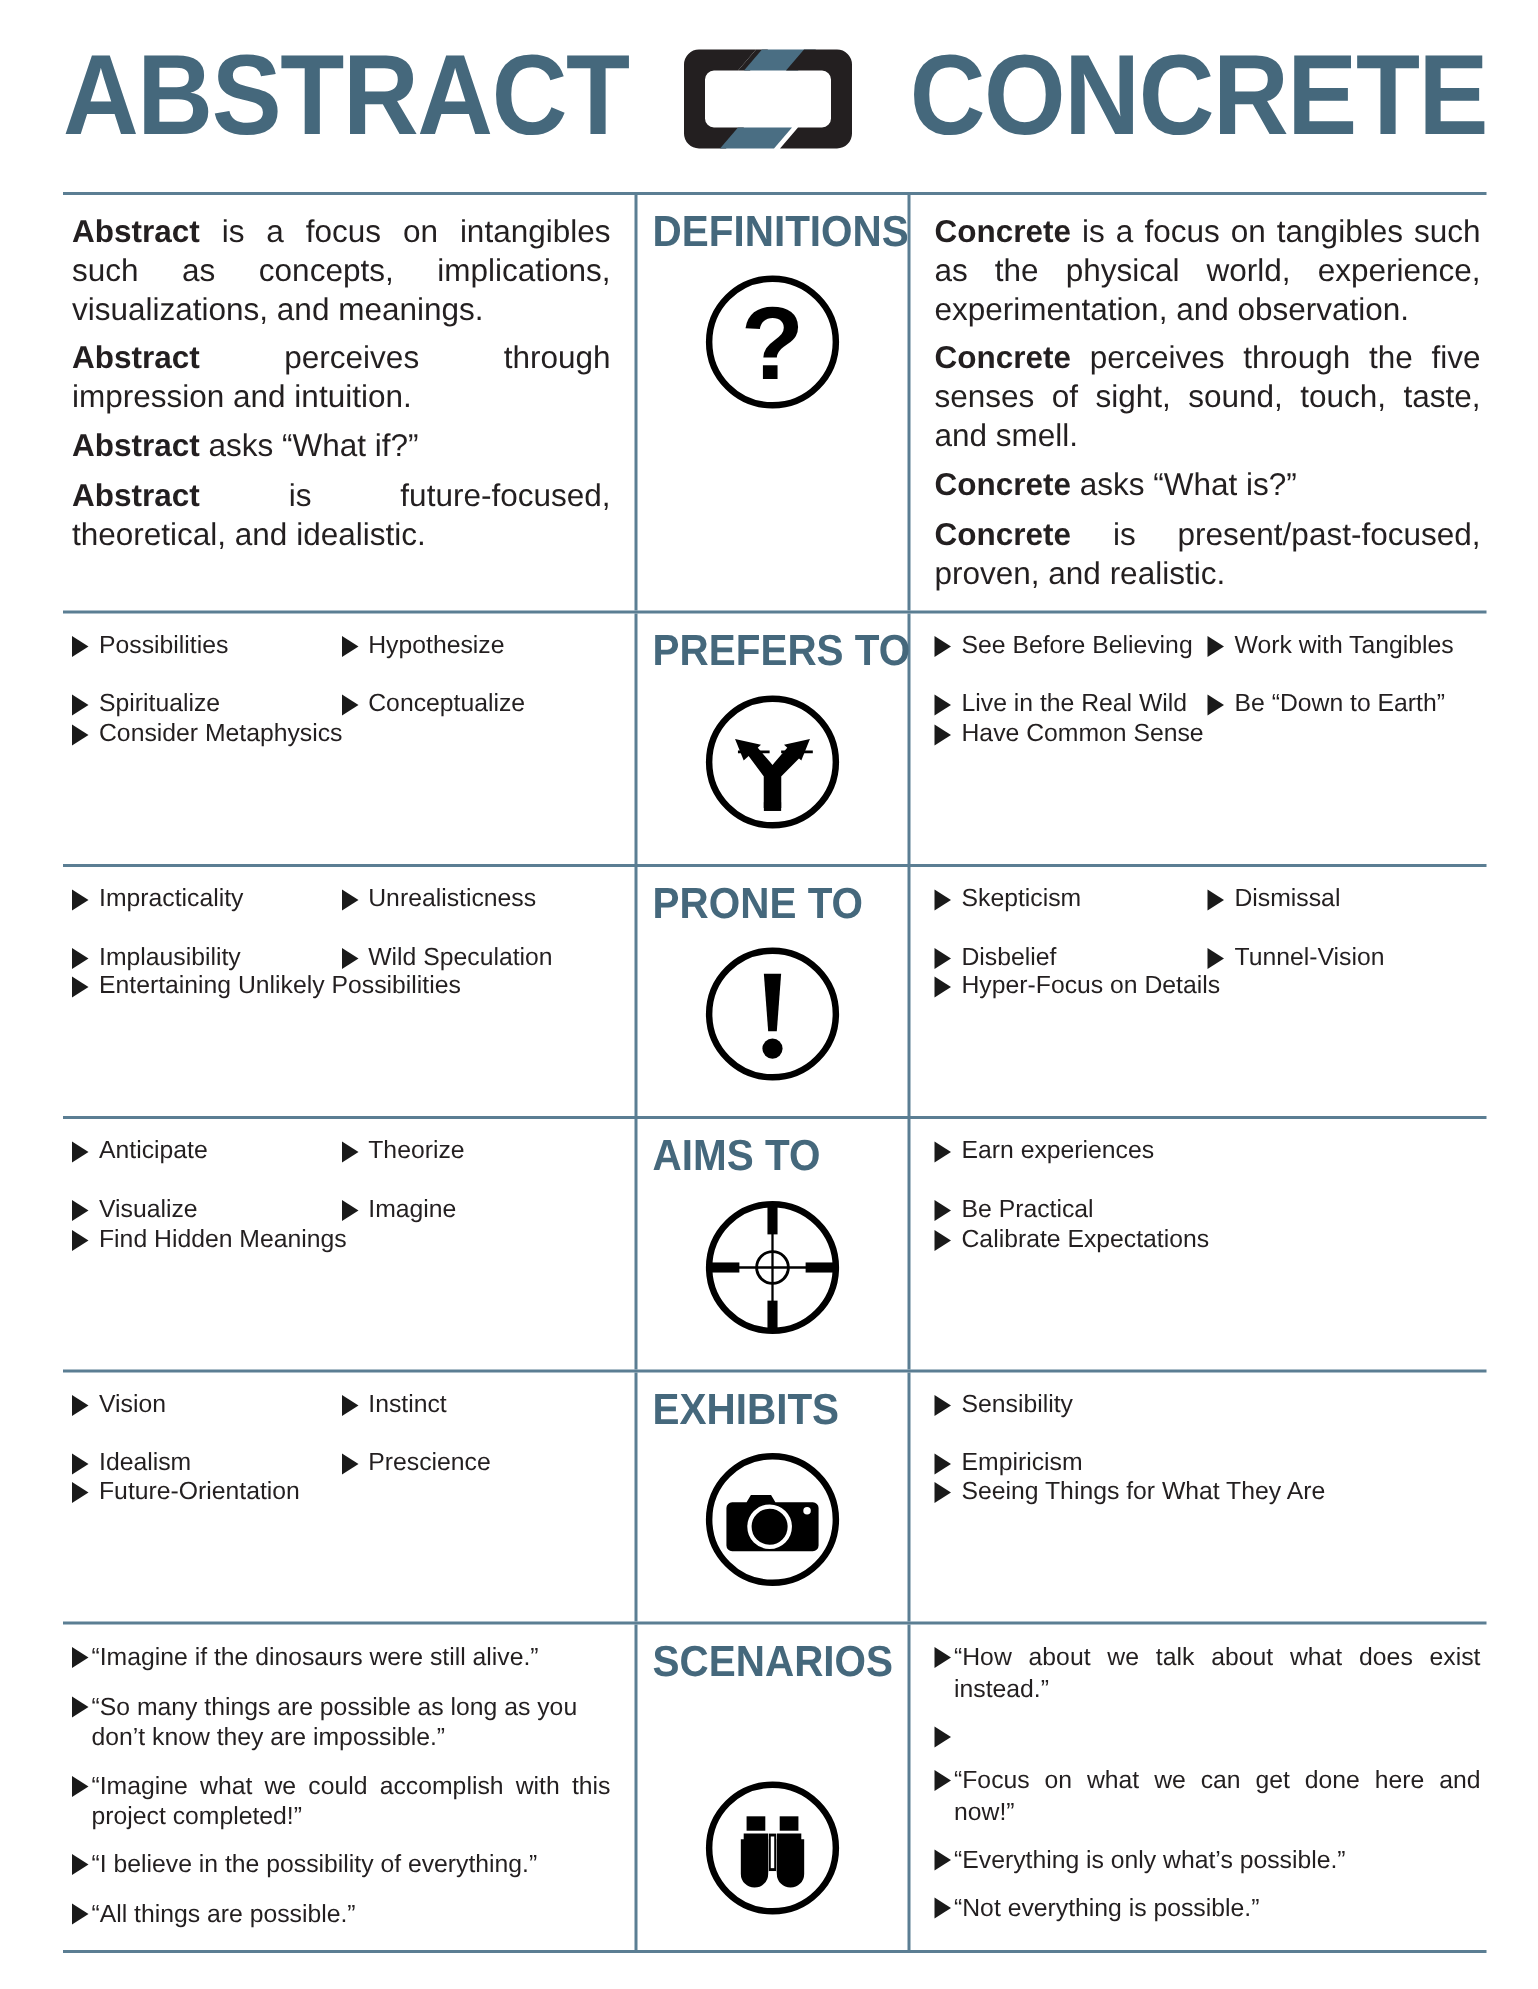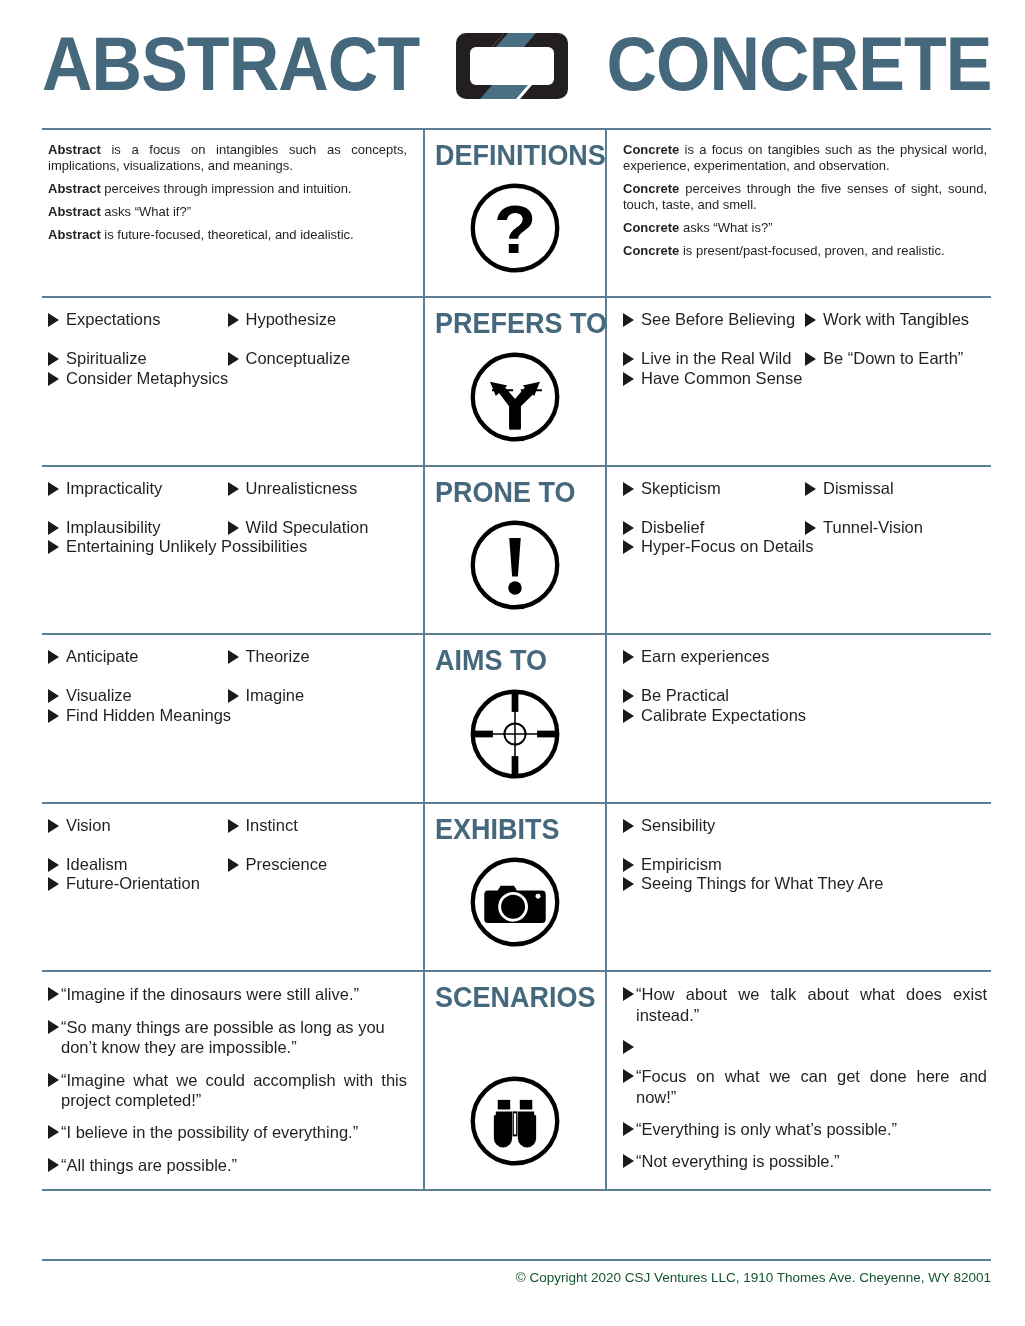--- a/index.html
+++ b/index.html
@@ -91,21 +91,21 @@
   }
   .cat-icon {
     margin-top: 10px;
     display: flex;
     justify-content: center;
   }
   .cat-icon svg { display: block; }
 
   
   .def-p {
-    font-size: 13px;
+    font-size: 21px;
     line-height: 1.23;
     text-align: justify;
     margin: 0 0 7px 0;
     hyphens: none;
   }
   .def-p:last-child { margin-bottom: 0; }
   .def-p b { font-weight: bold; }
 
   
   .bullets {
@@ -212,21 +212,21 @@
       <p class="def-p"><b>Concrete</b><span> is present/past-focused, proven, and realistic.</span></p>
     </div>
   </div>
 
   <div class="row">
     <div class="col-left">
       <div class="bullets">
         <div class="bcol">
           <div class="bitem">
               <span class="tri"></span>
-              <span>Expectations</span>
+              <span>Possibilities</span>
             </div>
           <div class="bitem">
               <span class="tri"></span>
               <span>Spiritualize</span>
             </div>
         </div>
         <div class="bcol">
           <div class="bitem">
               <span class="tri"></span>
               <span>Hypothesize</span>

